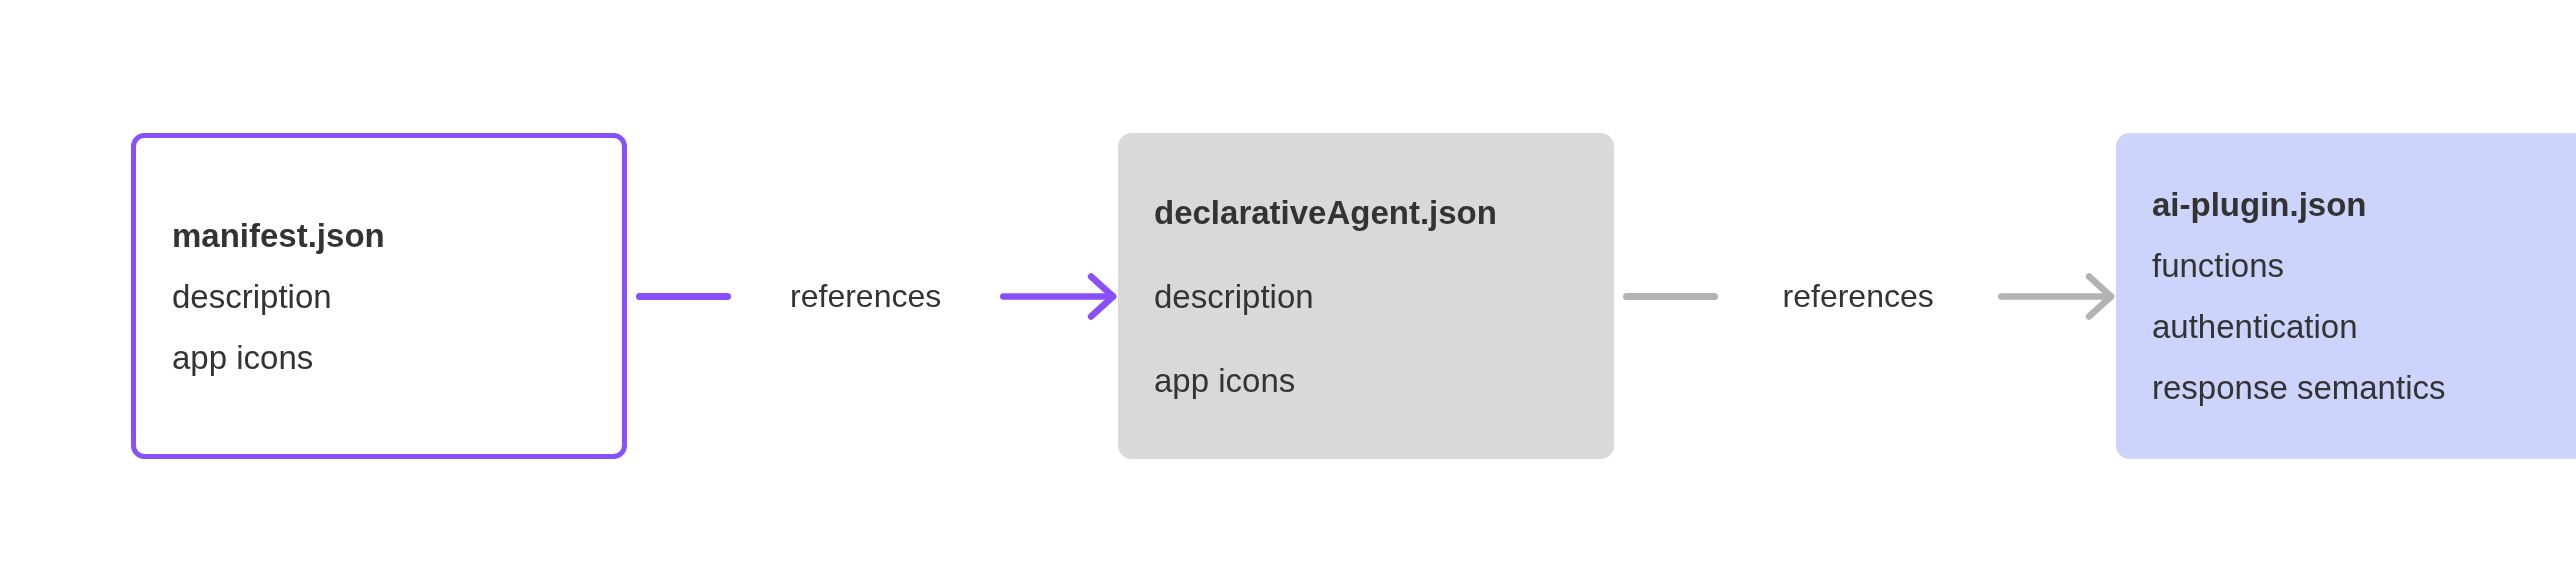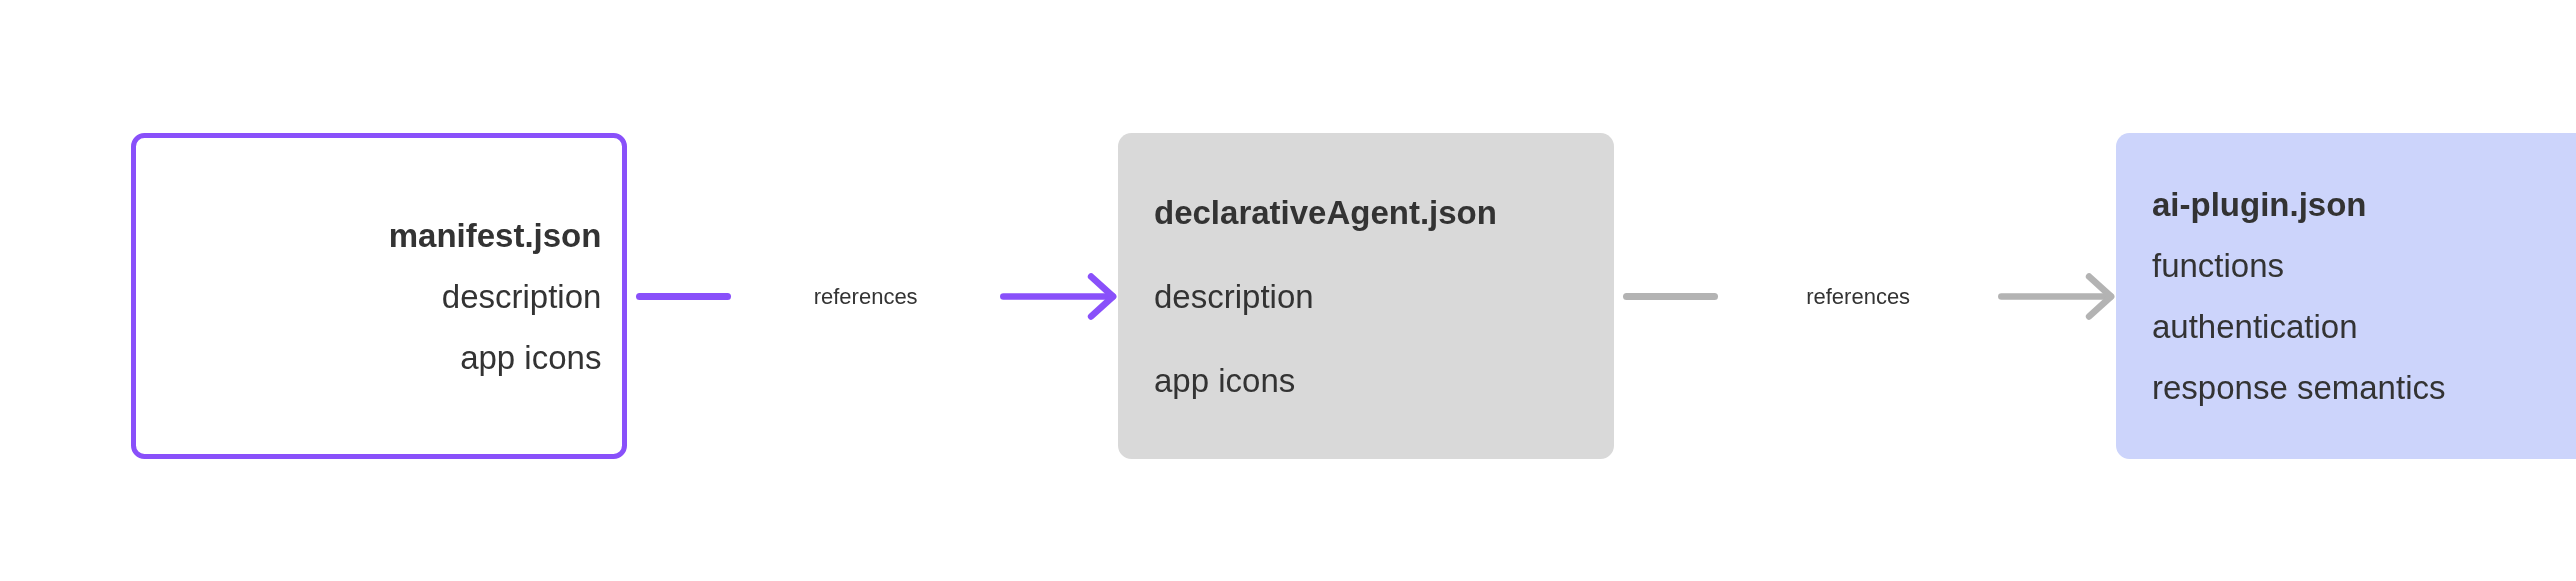--- a/index.html
+++ b/index.html
@@ -28,21 +28,20 @@
     padding: 0 20.6px 0 36px;
     font-size: 33px;
     line-height: 61px;
     color: var(--text-dark, #333333);
   }
   .node .node-title { font-weight: 700; }
   .node-1 {
     left: 131px;
     background: #FFFFFF;
     border: 5.2px solid var(--purple, #8950FA);
-    text-align: right;
   }
   .node-2 { left: 1118px; background: var(--gray-box, #D9D9D9); gap: 23px; }
   .node-3 { left: 2116px; background: var(--lavender-box, #CCD4FB); }
   .connector {
     position: absolute;
     top: 272px;
     height: 49px;
     box-sizing: border-box;
     display: flex;
     align-items: center;
@@ -52,21 +51,21 @@
   .connector-1 { left: 627px; width: 491px; color: var(--purple, #8950FA); }
   .connector-2 { left: 1614px; width: 502px; color: var(--gray-arrow, #B3B3B3); }
   .seg {
     width: 95px;
     height: 6.7px;
     border-radius: 3.6px;
     background: currentColor;
     flex: 0 0 auto;
   }
   .conn-label {
-    font-size: 22px;
+    font-size: 32px;
     color: var(--text-dark, #333333);
     white-space: nowrap;
     flex: 0 0 auto;
   }
   .arrow {
     width: 118px;
     height: 49px;
     flex: 0 0 auto;
     display: block;
   }

